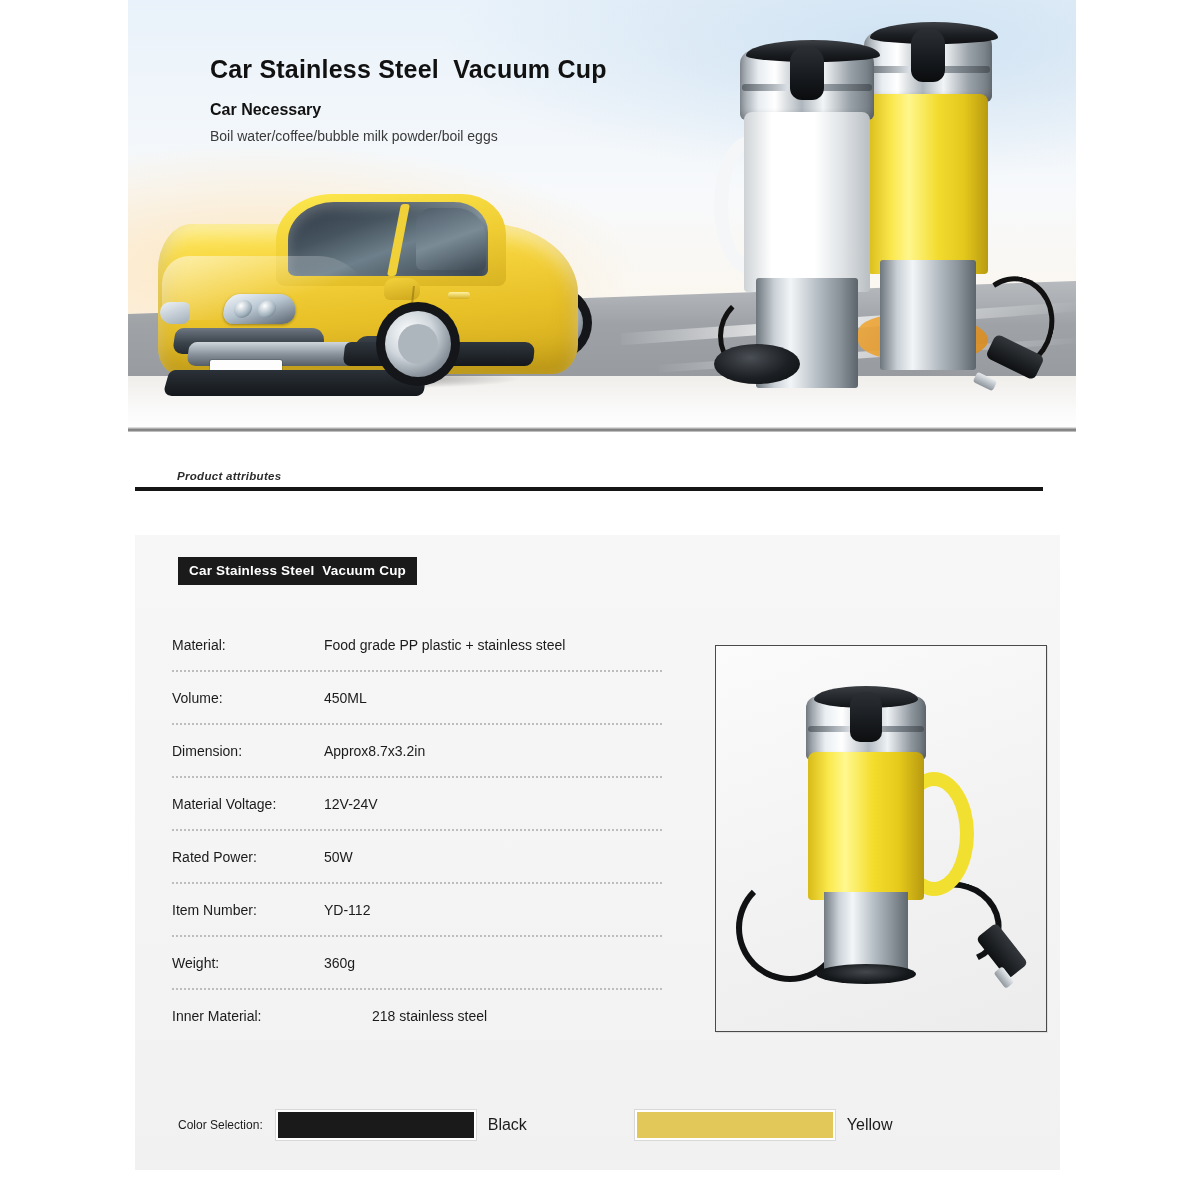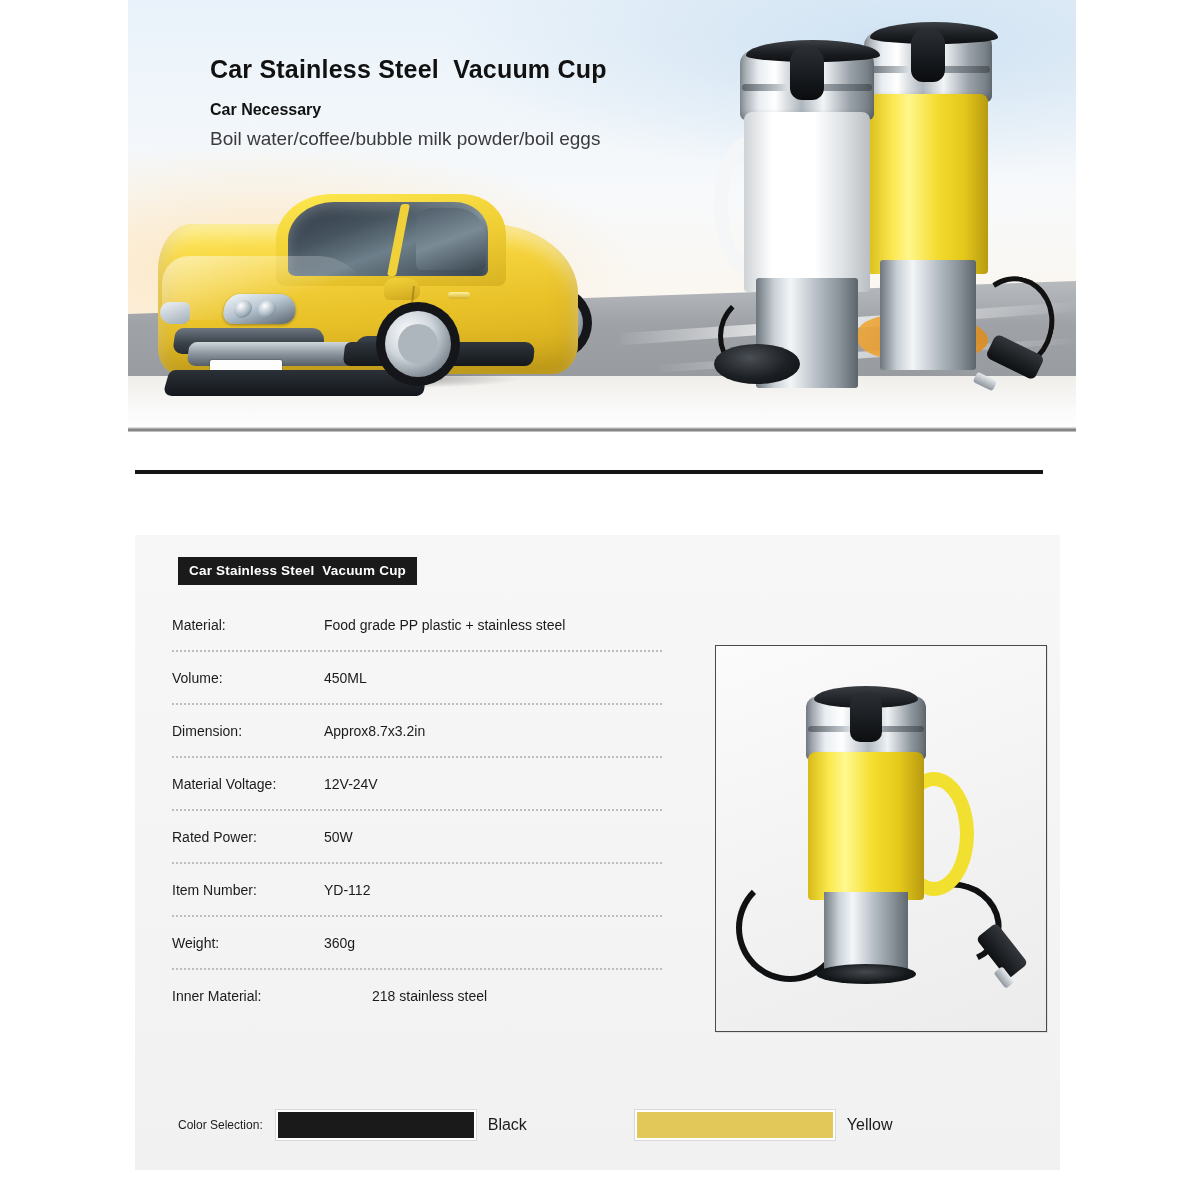--- a/index.html
+++ b/index.html
@@ -48,21 +48,21 @@
   }
   .hero-rule{
     position:absolute;left:0;bottom:0;width:100%;height:5px;
     background:linear-gradient(180deg,#f2f2f2 0%,#9a9a9a 40%,#6e6e6e 60%,#d8d8d8 100%);
   }
 
   
   .hero-text{position:absolute;left:82px;top:56px;width:520px;}
   .hd-1{font-size:25px;font-weight:bold;color:#111;letter-spacing:.2px;line-height:1.1;white-space:pre;}
   .hd-2{font-size:16px;font-weight:bold;color:#111;margin-top:17px;}
-  .hd-3{font-size:19px;color:#3a3a3a;margin-top:9px;}
+  .hd-3{font-size:14px;color:#3a3a3a;margin-top:9px;}
 
   
   .car{position:absolute;left:20px;top:182px;width:470px;height:230px;}
   .car-shadow{
     position:absolute;left:28px;top:184px;width:400px;height:26px;
     background:radial-gradient(ellipse 50% 50% at 50% 50%, rgba(40,42,46,.45) 0%, rgba(40,42,46,0) 72%);
   }
   .car-body{
     position:absolute;left:10px;top:42px;width:420px;height:150px;
     background:linear-gradient(175deg,#ffe85c 0%,#f5d23a 32%,#e7bf27 62%,#cfa81c 100%);
@@ -242,21 +242,21 @@
   
   .panel{
     position:absolute;left:135px;top:535px;width:925px;height:635px;
     background:linear-gradient(180deg,#f7f7f7 0%,#f4f4f4 55%,#f1f1f1 100%);
   }
   .badge{
     position:absolute;left:43px;top:22px;
     background:#1a1a1a;color:#fff;font-weight:bold;font-size:13.5px;
     padding:6px 11px 7px;white-space:pre;letter-spacing:.2px;
   }
-  .table{position:absolute;left:37px;top:64px;width:490px;}
+  .table{position:absolute;left:37px;top:84px;width:490px;}
   .row{
     display:flex;align-items:center;height:51px;
     border-bottom:2px dotted #bdbdbd;
   }
   .row:last-child{border-bottom:none;gap:48px;}
   .row .k{width:152px;font-size:14px;color:#1b1b1b;}
   .row .v{flex:1;font-size:14px;color:#1b1b1b;}
 
   
   .photo{
@@ -406,20 +406,21 @@
 
     <div class="cord" style="left:258px;top:262px;width:74px;height:86px;border-left-color:transparent;border-bottom-color:transparent;transform:rotate(14deg);"></div>
     <div class="plug-body" style="left:276px;top:330px;"></div>
     <div class="plug-tip" style="left:262px;top:362px;"></div>
   </div>
 
   <div class="hero-rule"></div>
 </div>
 
 <div class="section">
+  <div class="sec-label">Product attributes</div>
   <div class="sec-rule"></div>
 </div>
 
 <div class="panel">
 
   <div class="badge">Car Stainless Steel  Vacuum Cup</div>
 
   <div class="table" id="attr-table">
       <div class="row">
         <span class="k">Material:</span>

